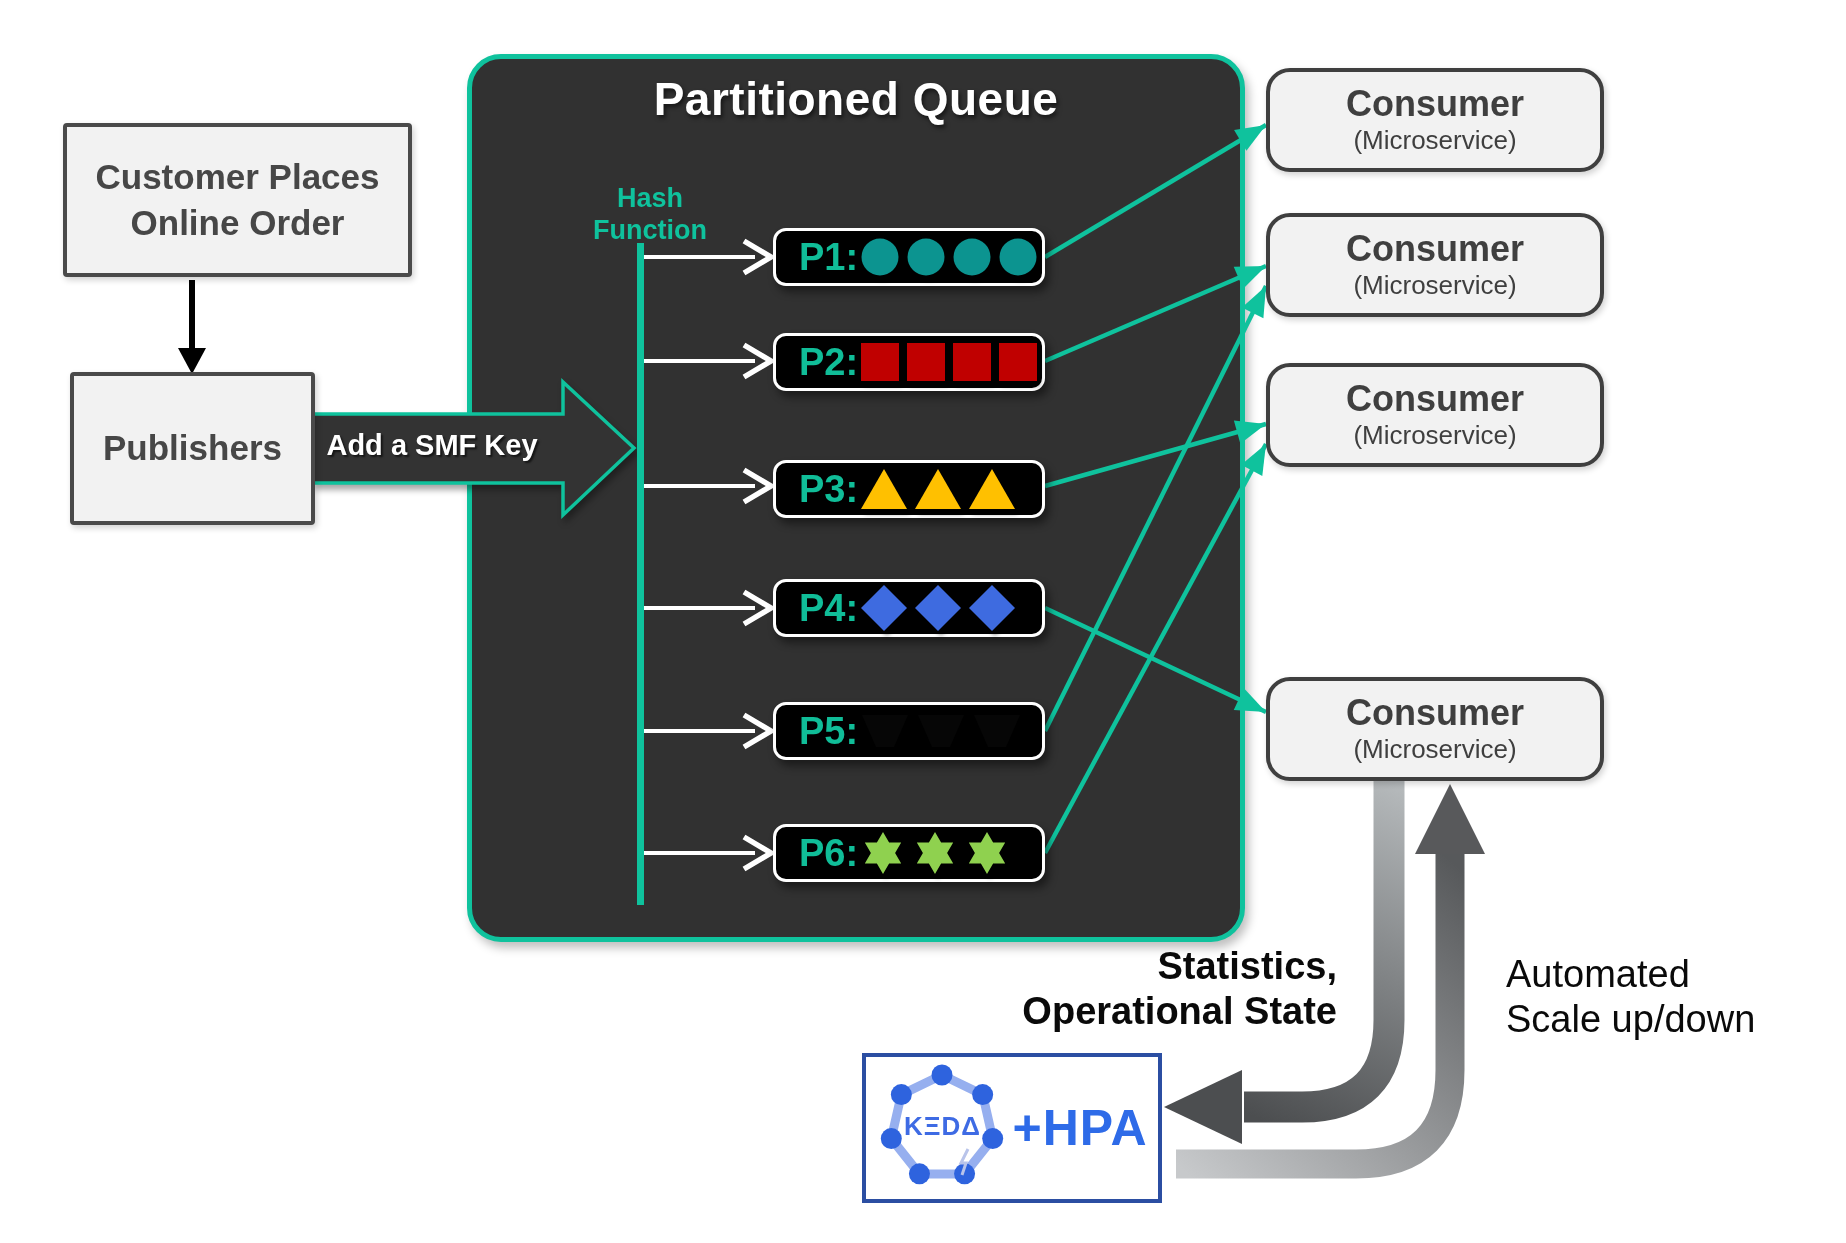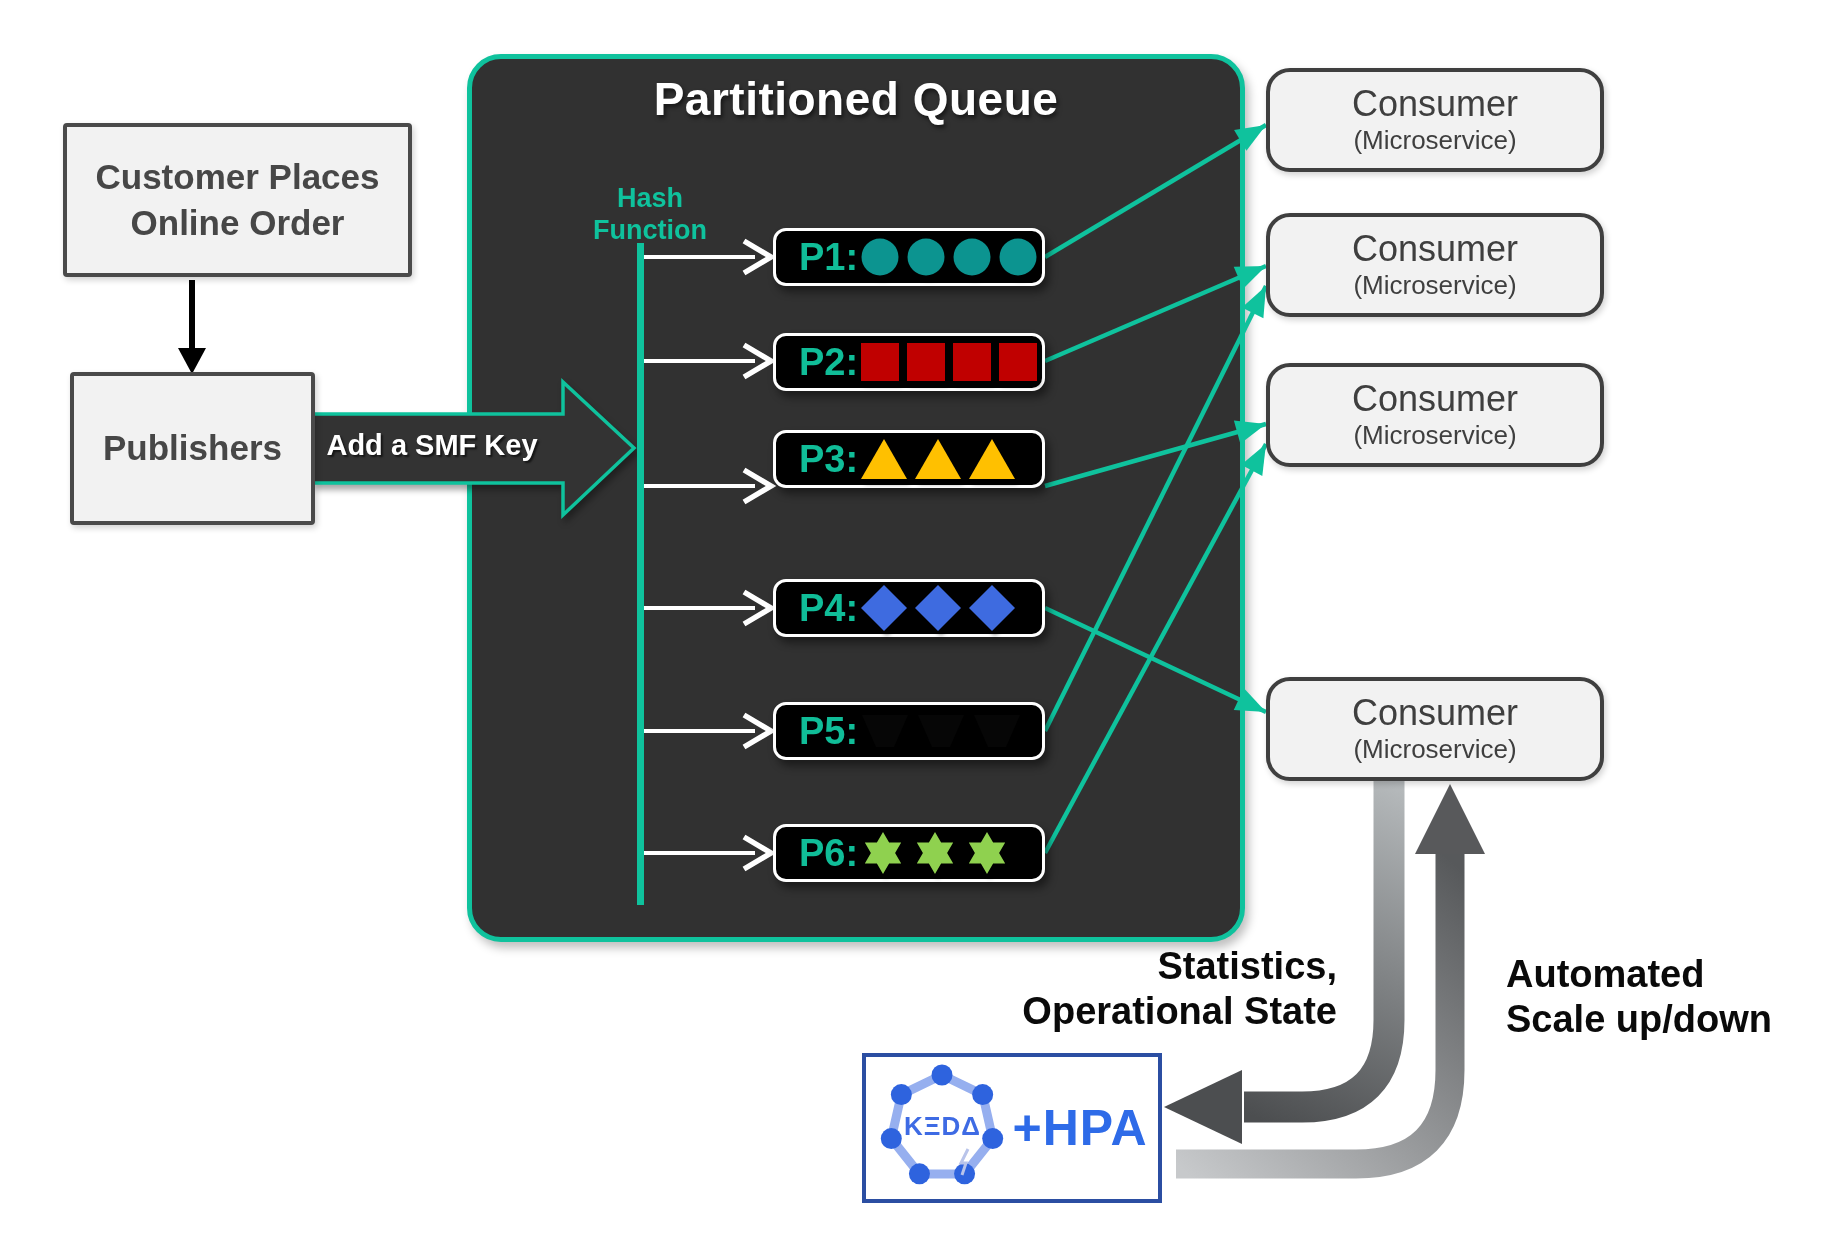--- a/index.html
+++ b/index.html
@@ -12,21 +12,21 @@
 
   
   .node{
     position:absolute;background:#f2f2f2;border:4px solid #4a4a4a;border-radius:4px;
     display:flex;flex-direction:column;align-items:center;justify-content:center;
     box-sizing:border-box;box-shadow:2px 3px 6px rgba(0,0,0,0.18);
     color:#474747;font-weight:bold;text-align:center;
   }
   .node .big{font-size:35px;line-height:1.32;white-space:pre-line;}
   .consumer{border-radius:24px;border-color:#3f3f3f;}
-  .consumer .title{font-size:36px;font-weight:normal;color:#3f3f3f;line-height:1.1;}
+  .consumer .title{font-size:36px;font-weight:bold;color:#3f3f3f;line-height:1.1;}
   .consumer .sub{font-size:26px;font-weight:normal;color:#3f3f3f;line-height:1.15;margin-top:3px;}
 
   
   .darkbox{
     position:absolute;left:467px;top:54px;width:778px;height:888px;box-sizing:border-box;
     background:#313131;border:5px solid #0FC29D;border-radius:34px;
     box-shadow:4px 6px 10px rgba(0,0,0,0.25);
   }
   .q-title{
     position:absolute;left:467px;top:72px;width:778px;text-align:center;
@@ -59,21 +59,21 @@
     text-shadow:2px 2px 2px rgba(0,0,0,0.6);
   }
 
   
   .stats-text{
     position:absolute;left:935px;top:944px;width:402px;text-align:right;
     color:#0a0a0a;font-size:38px;font-weight:bold;line-height:1.18;white-space:pre-line;
   }
   .scale-text{
     position:absolute;left:1506px;top:952px;width:330px;text-align:left;
-    color:#0a0a0a;font-size:38px;font-weight:bold;line-height:1.18;white-space:pre-line;
+    color:#0a0a0a;font-size:38px;font-weight:normal;line-height:1.18;white-space:pre-line;
   }
 
   
   .keda-box{
     position:absolute;left:862px;top:1053px;width:300px;height:150px;box-sizing:border-box;
     background:#ffffff;border:4px solid #2B4EA2;
     display:flex;align-items:center;justify-content:center;
   }
   .keda-logo{position:relative;width:132px;height:130px;flex:0 0 auto;text-decoration:underline;}
   .keda-word{
@@ -192,21 +192,21 @@
           <rect x="0" y="0" width="38" height="38" fill="#C00000"></rect>
         </svg>
         <svg width="38" height="38" viewBox="0 0 38 38">
           <rect x="0" y="0" width="38" height="38" fill="#C00000"></rect>
         </svg>
         <svg width="38" height="38" viewBox="0 0 38 38">
           <rect x="0" y="0" width="38" height="38" fill="#C00000"></rect>
         </svg>
       </span>
   </div>
-  <div class="partition" style="top:430px;">
+  <div class="partition" style="top:460px;">
     <span class="p-label">P3:</span>
     <span class="shapes">
         <svg width="46" height="40" viewBox="0 0 46 40">
           <polygon points="23,0 46,40 0,40" fill="#FFC000"></polygon>
         </svg>
         <svg width="46" height="40" viewBox="0 0 46 40">
           <polygon points="23,0 46,40 0,40" fill="#FFC000"></polygon>
         </svg>
         <svg width="46" height="40" viewBox="0 0 46 40">
           <polygon points="23,0 46,40 0,40" fill="#FFC000"></polygon>

